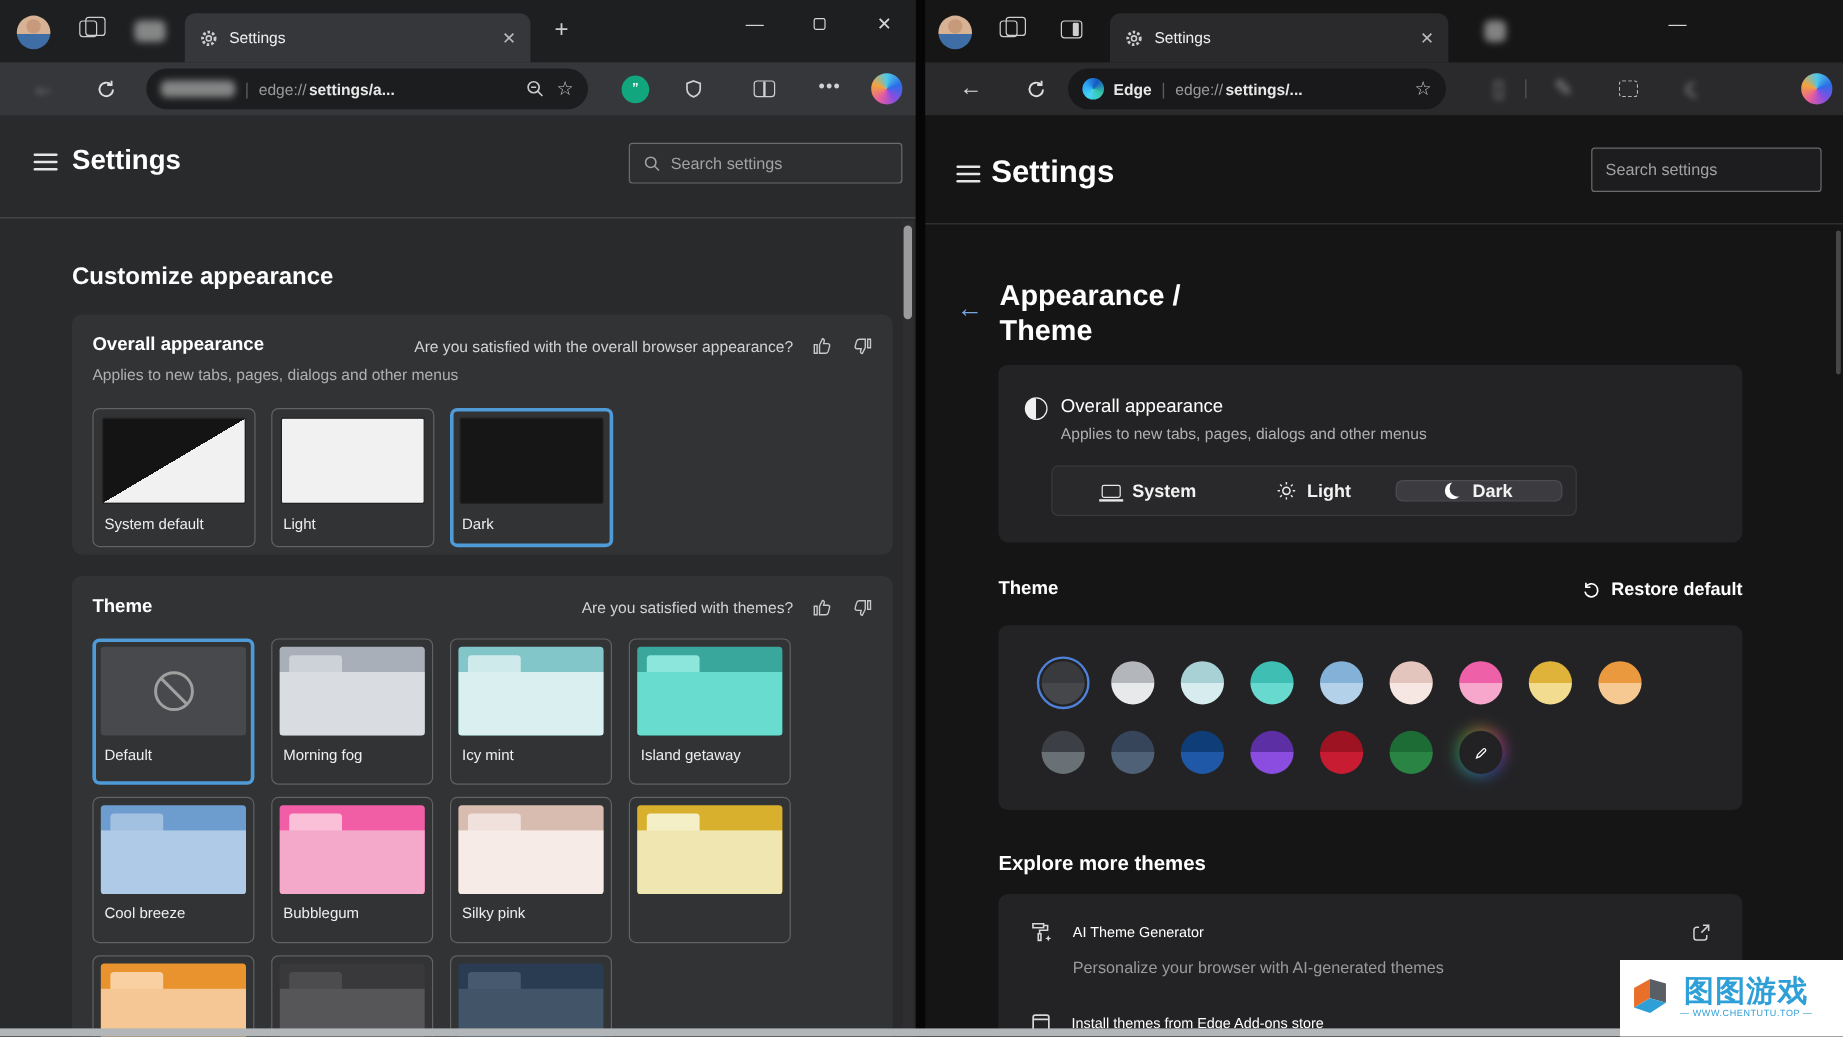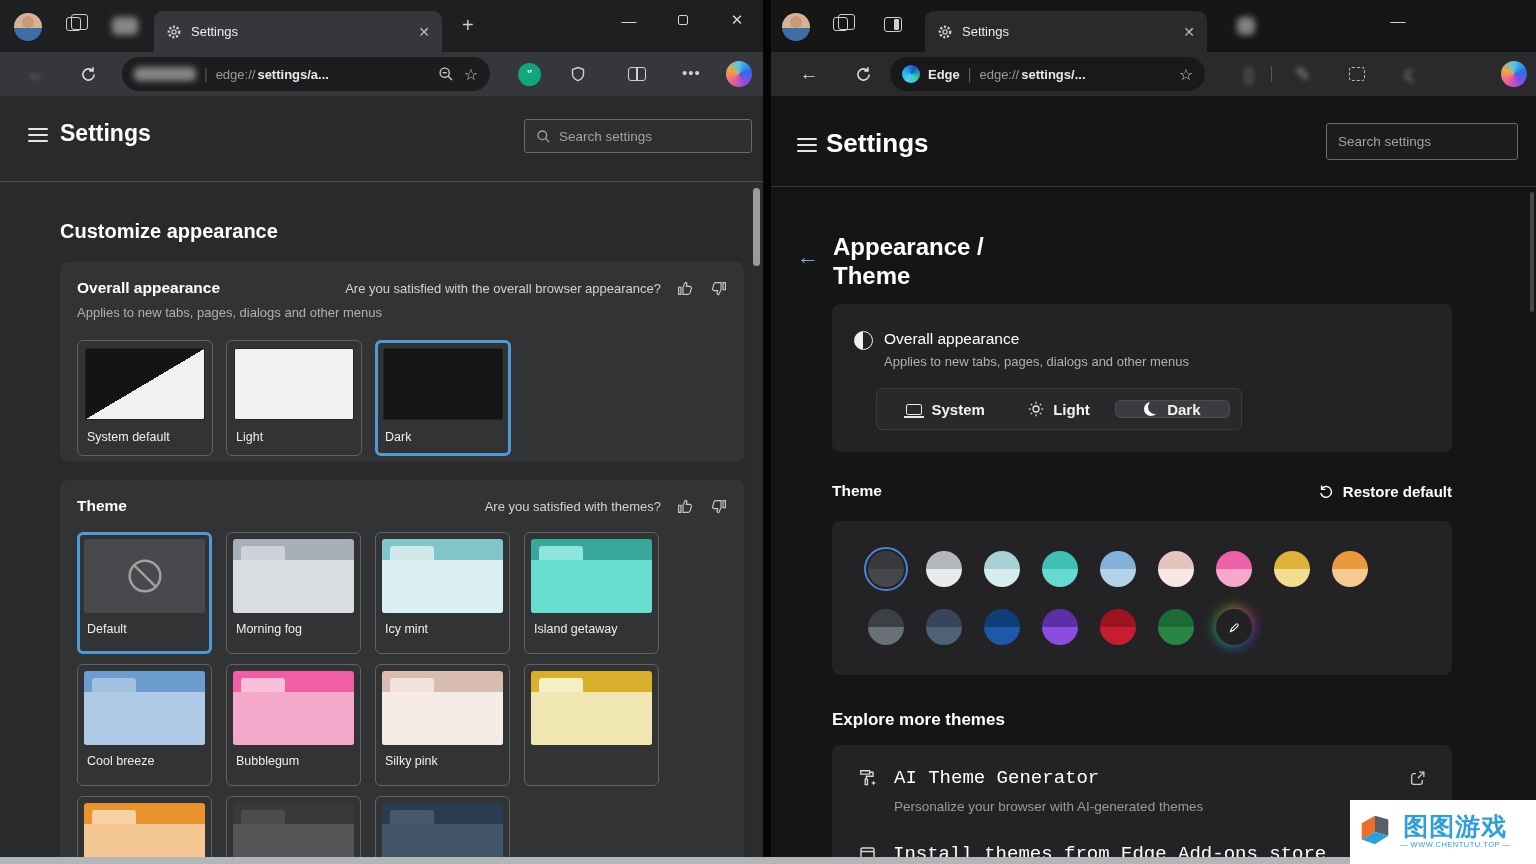--- a/index.html
+++ b/index.html
@@ -113,21 +113,21 @@
       display:flex; align-items:center; justify-content:center; }
   .wheel-center { width:30px; height:30px; border-radius:50%; background:#2c2c2e;
       display:flex; align-items:center; justify-content:center; }
 
   
   .back-arrow { position:absolute; font-size:22px; color:#76a7e4; }
   .crumb { position:absolute; color:#fff; font-size:24px; font-weight:bold; line-height:29px; }
   .rcard { position:absolute; background:#232325; border-radius:8px; }
   .half-circle { width:19px; height:19px; border-radius:50%; border:1.6px solid #f0f0f0;
       background:linear-gradient(90deg,#f0f0f0 50%,transparent 50%); }
-  .seg { position:absolute; left:44px; top:84px; width:366px; height:42px; background:#29292b;
+  .seg { position:absolute; left:44px; top:84px; width:438px; height:42px; background:#29292b;
       border:1px solid #3a3a3c; border-radius:6px; display:flex; padding:12px; }
   .seg-item { flex:1; display:flex; align-items:center; justify-content:center; gap:9px;
       color:#f2f2f2; font-size:15px; font-weight:bold; border-radius:5px; }
   .seg-item.selected { background:#3c3c40; box-shadow:0 0 0 1px #4d4d51; }
   .laptop-ic { width:16px; height:11px; border:1.5px solid #e8e8e8; border-radius:2px; position:relative; }
   .laptop-ic::after { content:""; position:absolute; left:-3px; right:-3px; bottom:-4px; height:1.5px; background:#e8e8e8; }
   .moon-ic { width:14px; height:14px; border-radius:50%; box-shadow:inset 4px -2px 0 0 #fff; }
   .row-flex { position:absolute; display:flex; align-items:center; }
   .restore { margin-left:auto; display:flex; align-items:center; gap:9px; color:#fff;
       font-size:15px; font-weight:bold; }
@@ -135,21 +135,21 @@
   .swatch-wrap { position:relative; width:44px; height:44px; border-radius:50%; display:flex;
       align-items:center; justify-content:center; }
   .swatch-wrap.selected { border:2px solid #4e82d8; }
   .swatch { width:36px; height:36px; border-radius:50%; display:flex; align-items:center; justify-content:center; }
   .dropper-swatch { background:#222224; position:relative; z-index:2; }
   .dropper-glow { position:absolute; inset:2px; border-radius:50%;
       background:conic-gradient(#e8a23c,#d83ca8,#3557d8,#36b8c9,#3ab54a,#e8a23c);
       filter:blur(6px); opacity:.65; z-index:1; }
   .explore-heading { position:absolute; color:#fff; font-size:17px; font-weight:bold; }
   .exp-row { position:absolute; left:0; right:0; display:flex; align-items:center; gap:16px; padding:0 26px; }
-  .exp-title { color:#fff; font-size:19px;font-family:Liberation Mono, monospace; }
+  .exp-title { color:#fff; font-size:12px; }
   .exp-sub { position:absolute; color:#9a9a9c; font-size:13.5px; }
   .ext-link { margin-left:auto; }
 
   
   .taskbar-strip { position:absolute; left:0; right:0; bottom:0; height:7px; background:#b2b6b8; z-index:40; }
   .watermark { position:absolute; right:0; bottom:0; width:186px; height:64px; background:#fff;
       z-index:50; display:flex; align-items:center; gap:6px; padding:4px 8px 8px 6px; }
   .wm-text { display:flex; flex-direction:column; align-items:center; }
   .wm-title { color:#2f9fd7; font-size:25px; font-weight:bold; letter-spacing:1px; line-height:28px; }
   .wm-sub { color:#2f9fd7; font-size:7.5px; letter-spacing:.5px; }

